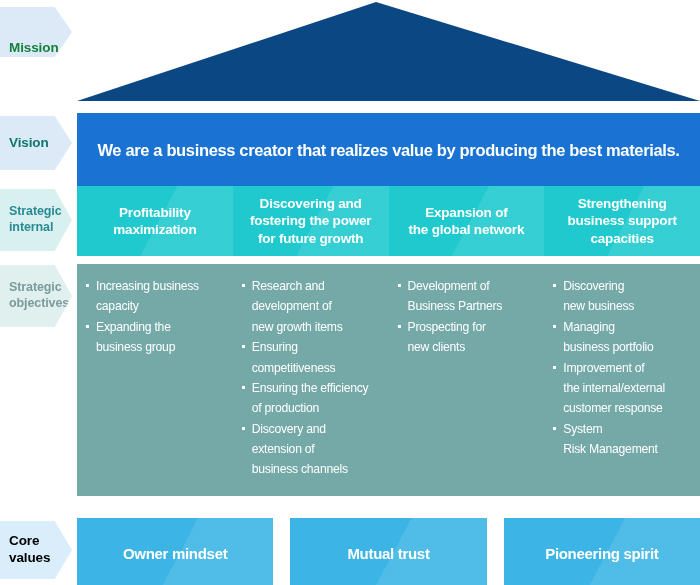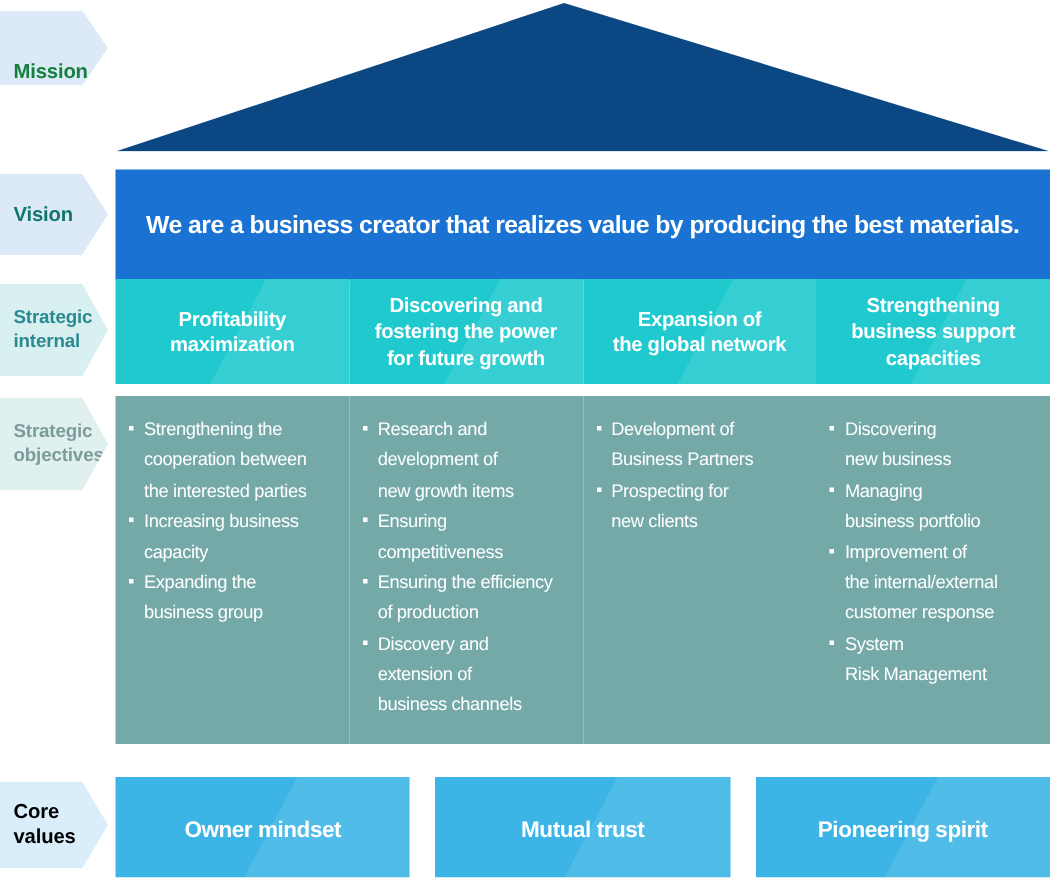--- a/index.html
+++ b/index.html
@@ -250,23 +250,20 @@
 
   <div id="grid">
 
     <div class="col">
       <div class="dir-box">
         <div class="dir-label">Profitability
 maximization</div>
       </div>
       <div class="obj-box">
         <ul class="obj-list">
-          <li>Strengthening the
-cooperation between
-the interested parties</li>
           <li>Increasing business
 capacity</li>
           <li>Expanding the
 business group</li>
         </ul>
       </div>
     </div>
 
     <div class="col">
       <div class="dir-box">

